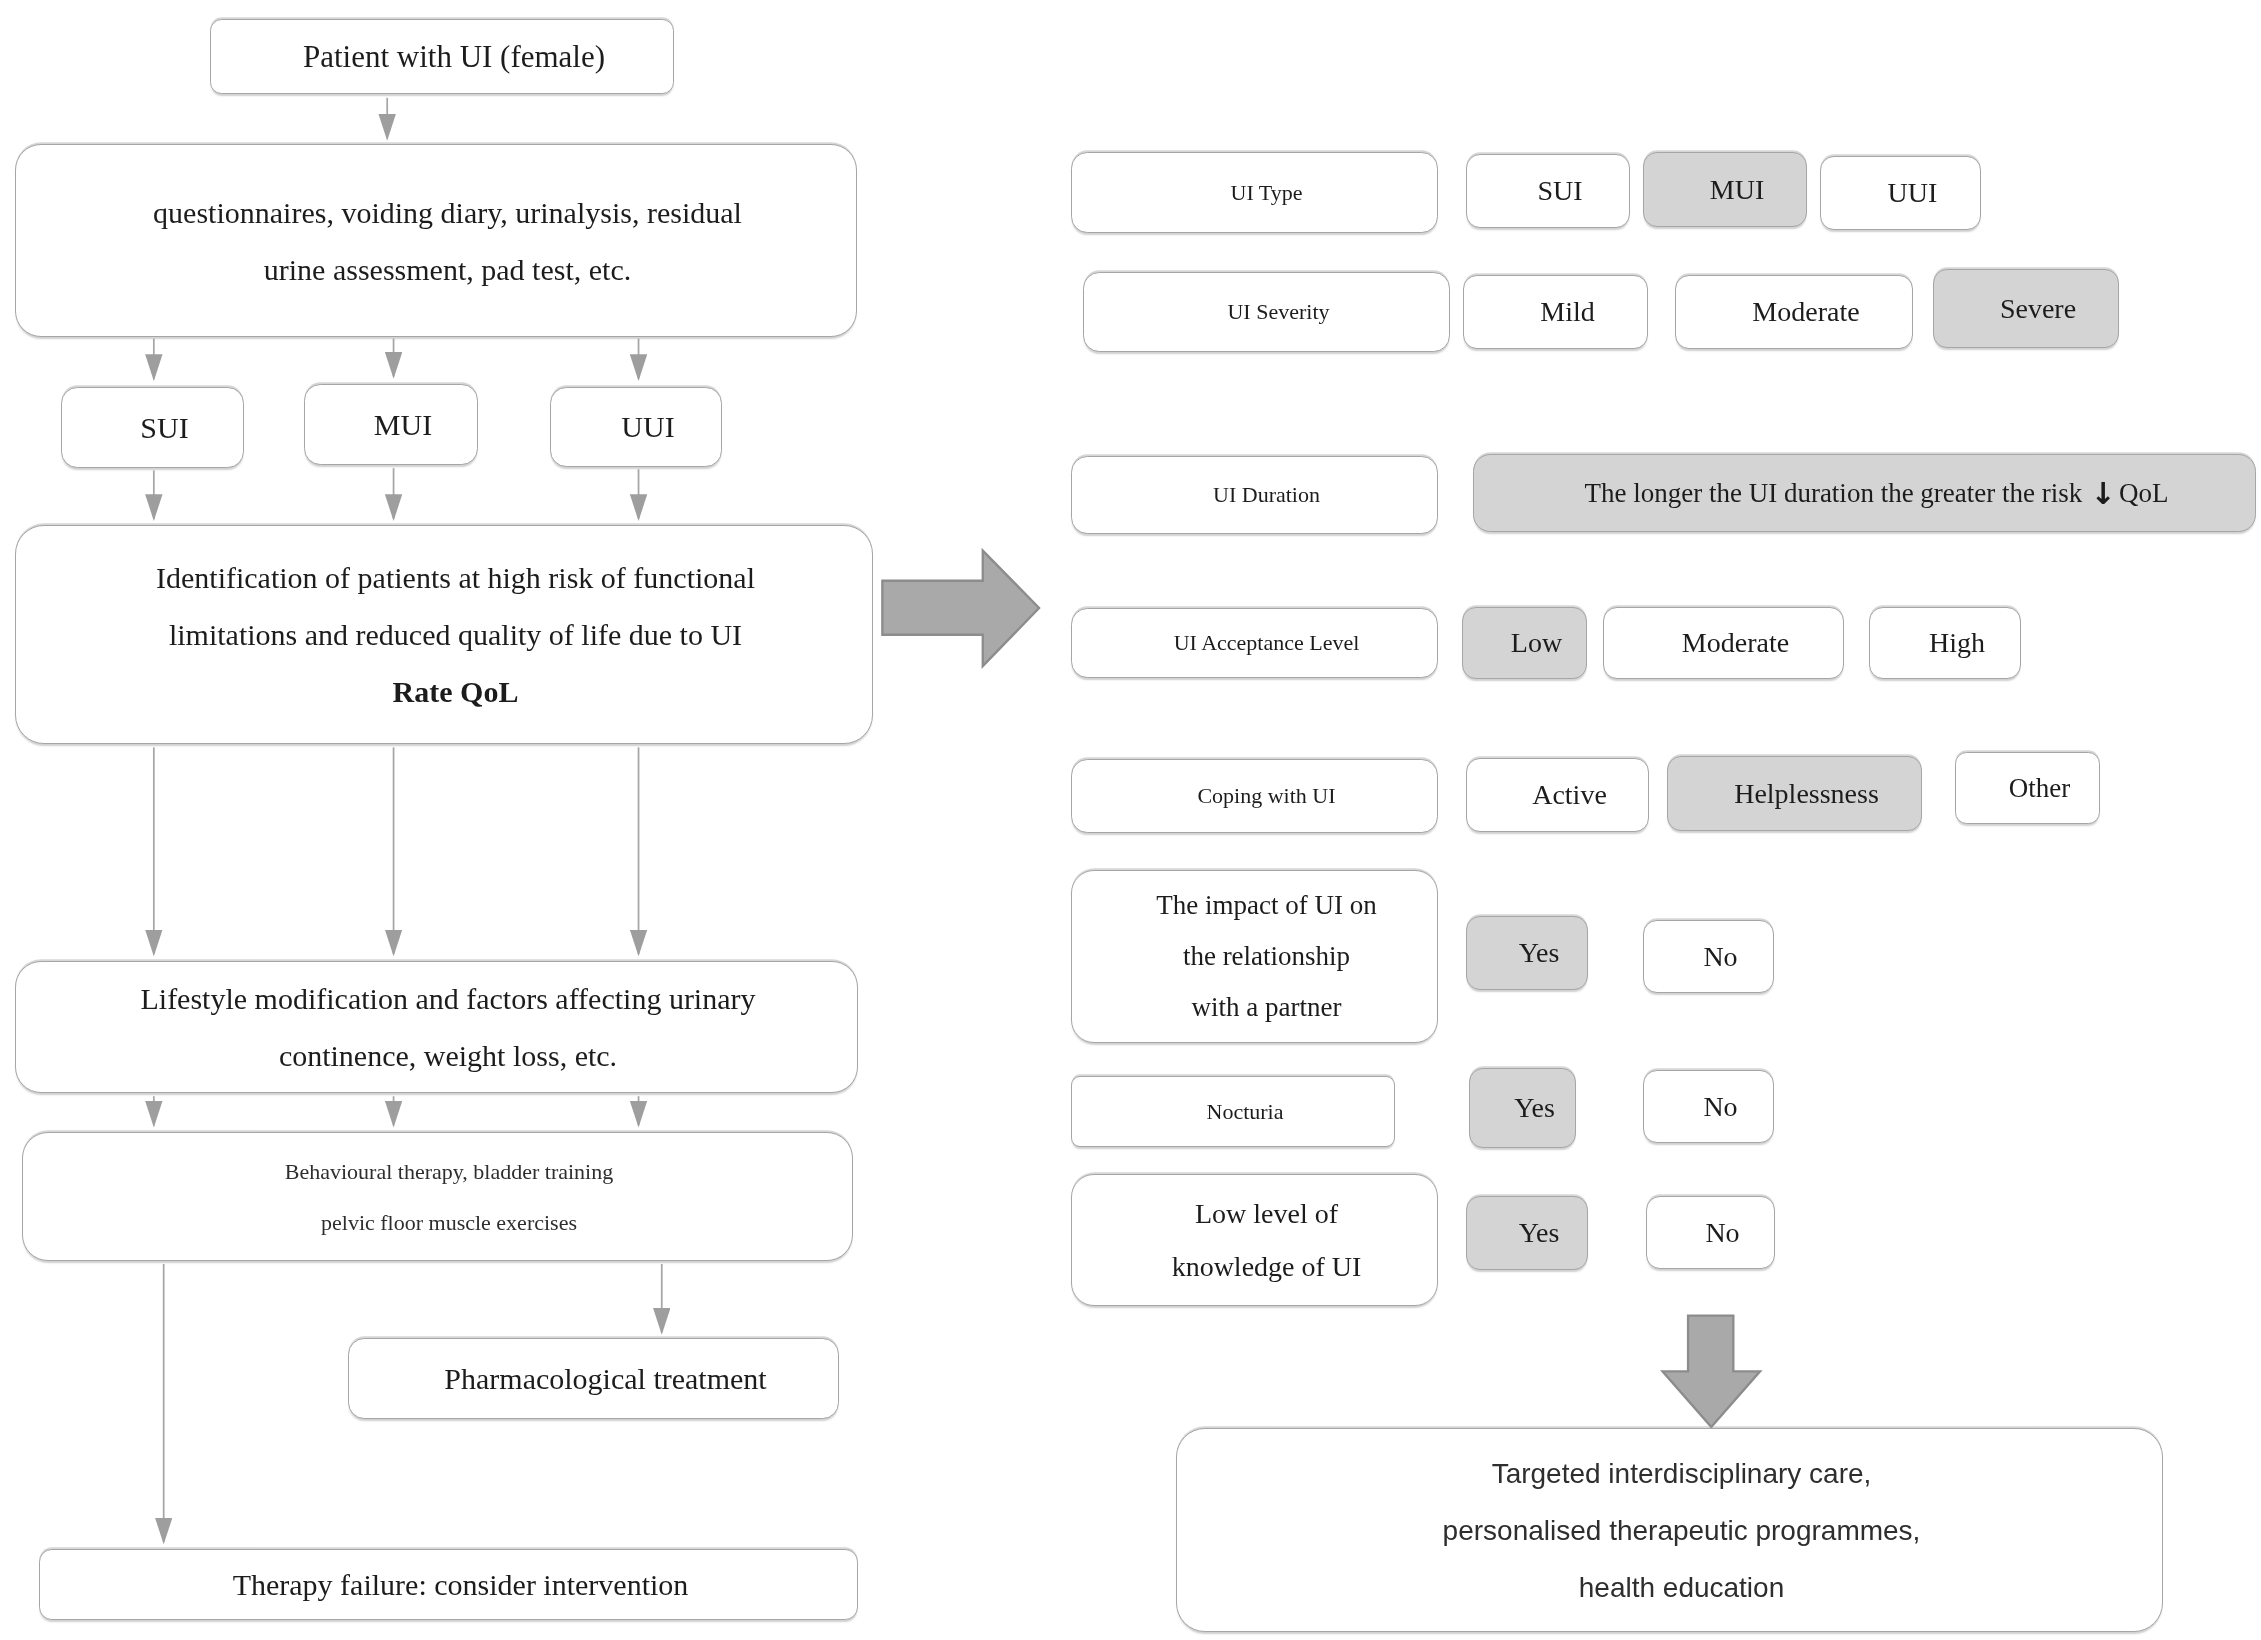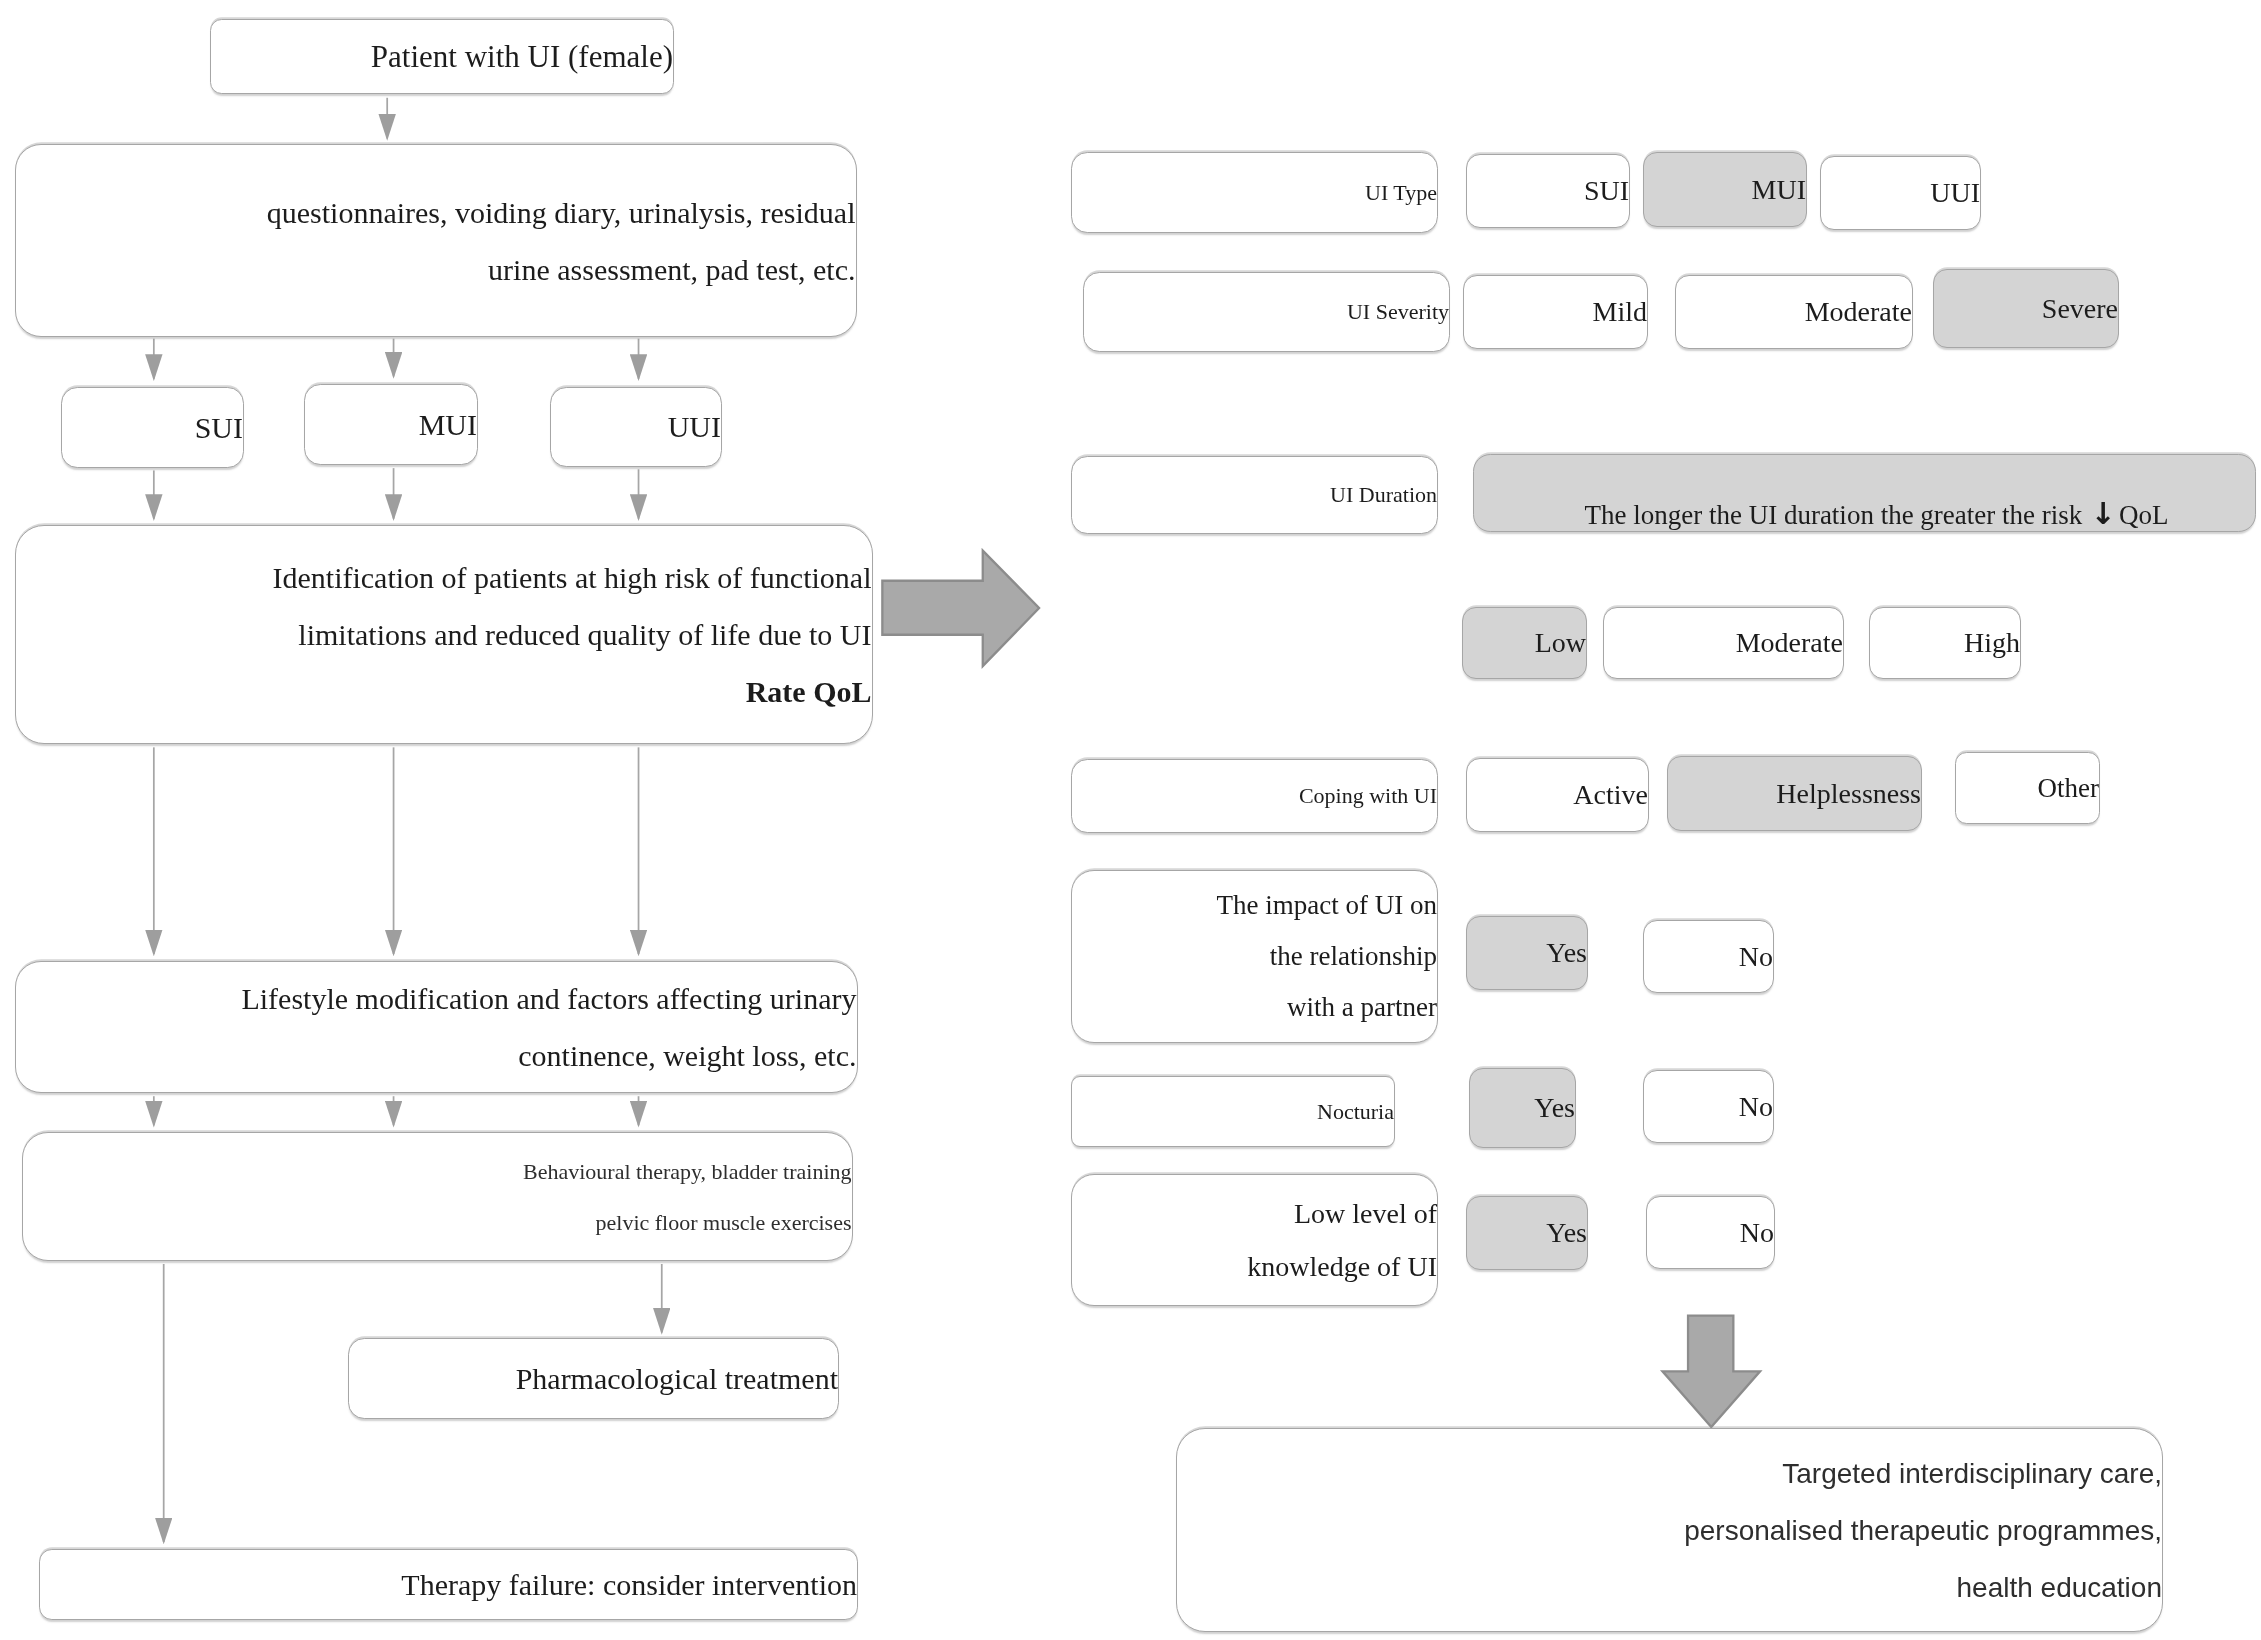--- a/index.html
+++ b/index.html
@@ -12,21 +12,21 @@
     position:relative; width:2261px; height:1641px;
     background:var(--background,#fff); overflow:hidden;
     font-family:"Liberation Serif","DejaVu Serif",serif; color:var(--text,#1c1c1c);
   }
   #connector-layer{position:absolute;left:0;top:0;width:2261px;height:1641px;}
   #connector-layer line{stroke:var(--connector,#a6a6a6);stroke-width:3;}
   .bigarrow{fill:var(--arrow-fill,#a9a9a9);stroke:var(--arrow-stroke,#8c8c8c);stroke-width:4;}
   .box{
     position:absolute; box-sizing:border-box;
     border:1.7px solid var(--box-border,#a6a6a6); background:var(--box-fill,#fff);
-    display:flex; flex-direction:column; align-items:flex-end; justify-content:center;
+    display:flex; flex-direction:column; align-items:center; justify-content:center;
     text-align:center;
     box-shadow:0 -2.3px 0 -0.6px rgba(150,150,150,.38), 0 2.9px 1.7px -1.2px rgba(120,120,120,.35);
     padding-left:24px;
   }
   .sel{background:var(--selected-fill,#d4d4d4);}
   .sans{font-family:"Liberation Sans","DejaVu Sans",sans-serif;color:#2e2e2e;}
   .fs54{font-size:31px;} .fs52{font-size:30px;} .fs50{font-size:22px;}
   .fs48{font-size:28px;} .fs46{font-size:27px;}
   .lh19 .line{line-height:57px;} .lh17 .line{line-height:51px;font-family:Liberation Serif, serif;}
   .impact .line{line-height:51px;} .know .line{line-height:53px;}
@@ -137,20 +137,23 @@
 
   <div class="box fs50" style="left:1071px;top:456px;width:367px;height:78px;border-radius:16.3px;">
     <div class="line">UI Duration</div>
   </div>
   <div class="box fs46 sel" style="left:1473px;top:454px;width:783px;height:78px;border-radius:17.4px;flex-direction:row;">
     <span>The longer the UI duration the greater the risk</span>
     <span class="down-glyph">↓</span>
     <span>QoL</span>
   </div>
 
+  <div class="box fs50" style="left:1071px;top:608px;width:367px;height:70px;border-radius:16.3px;">
+    <div class="line">UI Acceptance Level</div>
+  </div>
   <div class="box fs48 sel" style="left:1462px;top:607px;width:125px;height:72px;border-radius:14px;">
     <div class="line">Low</div>
   </div>
   <div class="box fs48" style="left:1603px;top:607px;width:241px;height:72px;border-radius:14px;">
     <div class="line">Moderate</div>
   </div>
   <div class="box fs48" style="left:1869px;top:607px;width:152px;height:72px;border-radius:14px;">
     <div class="line">High</div>
   </div>
 

